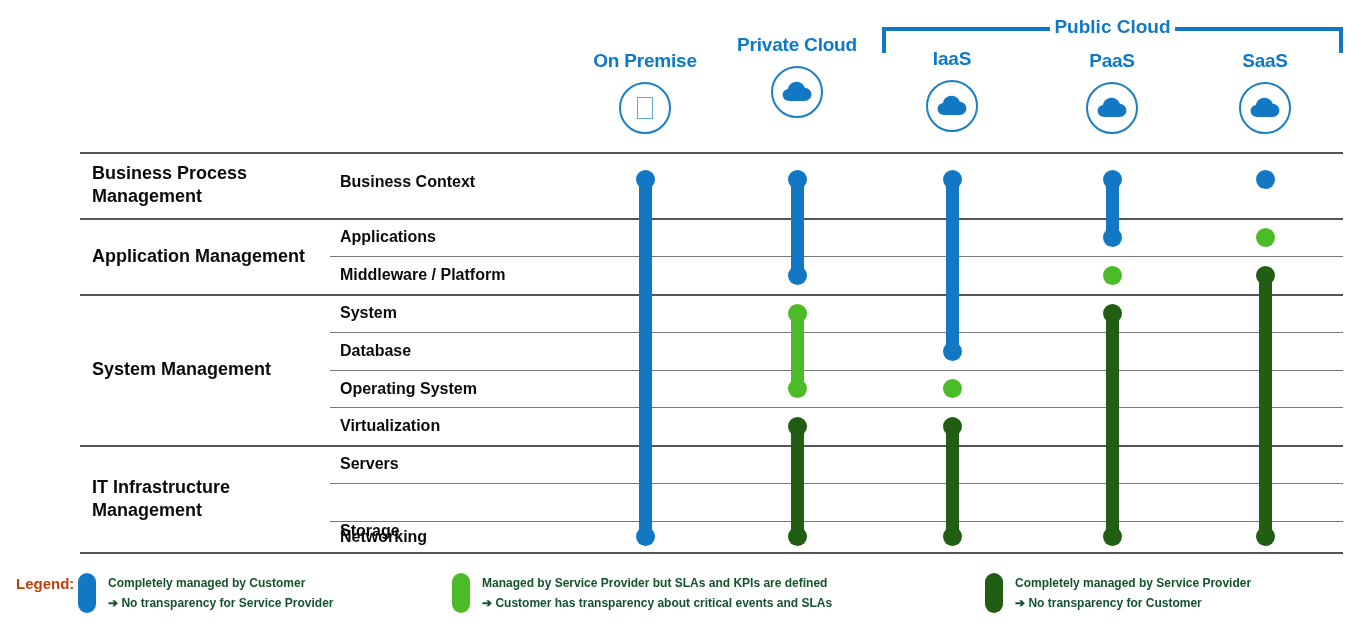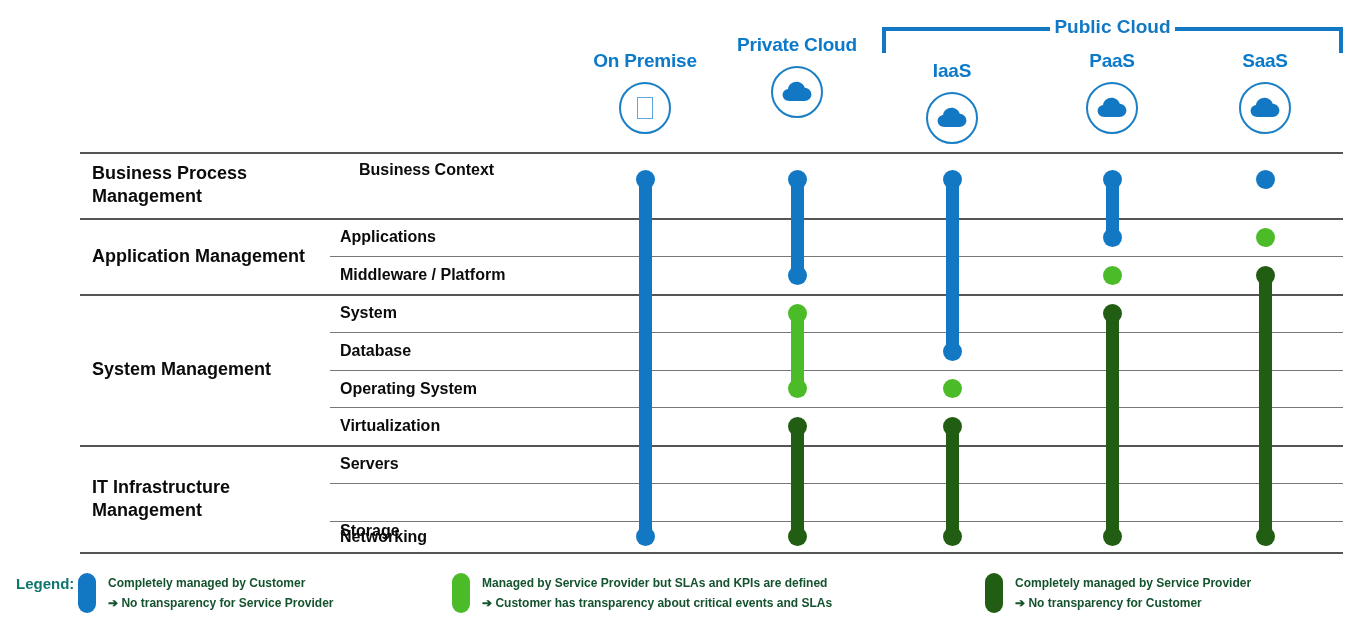--- a/index.html
+++ b/index.html
@@ -151,21 +151,21 @@
     top: 565px;
     width: 1366px;
     height: 71px;
   }
   .legend-title {
     position: absolute;
     left: 16px;
     top: 10px;
     font-size: 15px;
     font-weight: bold;
-    color: #0f766e;
+    color: #c2410c;
   }
   .legend-item { position: absolute; top: 4px; }
   .legend-swatch {
     position: absolute;
     left: 0;
     top: 4px;
     width: 18px;
     height: 40px;
     border-radius: 10px;
   }
@@ -201,21 +201,21 @@
         </div>
       </div>
       <div class="col-head" style="left: 722px; top: 34px;">
         <div class="col-title">Private Cloud</div>
         <div class="col-icon">
           <svg width="30" height="22" viewBox="0 0 30 22">
             <path d="M7.5 20 C3.4 20 0.6 17.2 0.6 13.8 C0.6 10.8 2.9 8.3 6 7.9 C6.6 3.8 10.2 0.8 14.5 0.8 C18.4 0.8 21.7 3.3 22.8 6.8 C26.6 7.0 29.4 10.0 29.4 13.6 C29.4 17.2 26.4 20 22.6 20 Z" fill="#1278c4"></path>
           </svg>
         </div>
       </div>
-      <div class="col-head" style="left: 877px; top: 60px;">
+      <div class="col-head" style="left: 877px; top: 48px;">
         <div class="col-title">IaaS</div>
         <div class="col-icon">
           <svg width="30" height="22" viewBox="0 0 30 22">
             <path d="M7.5 20 C3.4 20 0.6 17.2 0.6 13.8 C0.6 10.8 2.9 8.3 6 7.9 C6.6 3.8 10.2 0.8 14.5 0.8 C18.4 0.8 21.7 3.3 22.8 6.8 C26.6 7.0 29.4 10.0 29.4 13.6 C29.4 17.2 26.4 20 22.6 20 Z" fill="#1278c4"></path>
           </svg>
         </div>
       </div>
       <div class="col-head" style="left: 1037px; top: 50px;">
         <div class="col-title">PaaS</div>
         <div class="col-icon">
@@ -243,21 +243,21 @@
       <div class="grid-line minor" style="left: 330px; top: 370px; width: 1013px;"></div>
       <div class="grid-line minor" style="left: 330px; top: 407px; width: 1013px;"></div>
       <div class="grid-line major" style="left: 80px; top: 445px; width: 1263px;"></div>
       <div class="grid-line minor" style="left: 330px; top: 483px; width: 1013px;"></div>
       <div class="grid-line minor" style="left: 330px; top: 521px; width: 1013px;"></div>
       <div class="grid-line major" style="left: 80px; top: 552px; width: 1263px;"></div>
       <div class="group-label" style="top: 162px;">Business Process Management</div>
       <div class="group-label" style="top: 244.5px;">Application Management</div>
       <div class="group-label" style="top: 358px;">System Management</div>
       <div class="group-label" style="top: 475.5px;">IT Infrastructure Management</div>
-      <div class="row-label" style="top: 160px; margin-left: 19px;">Business Context</div>
+      <div class="row-label" style="top: 172px;">Business Context</div>
       <div class="row-label" style="top: 227px;">Applications</div>
       <div class="row-label" style="top: 265px;">Middleware / Platform</div>
       <div class="row-label" style="top: 303px;">System</div>
       <div class="row-label" style="top: 341px;">Database</div>
       <div class="row-label" style="top: 378.5px;">Operating System</div>
       <div class="row-label" style="top: 416px;">Virtualization</div>
       <div class="row-label" style="top: 454px;">Servers</div>
       <div class="row-label" style="top: 492px; margin-top: 29px;">Storage</div>
       <div class="row-label" style="top: 526.5px;">Networking</div>
       <div class="bar" style="left: 638.5px; top: 179px; width: 13px; height: 357.5px; background: rgb(18, 120, 196);"></div>

